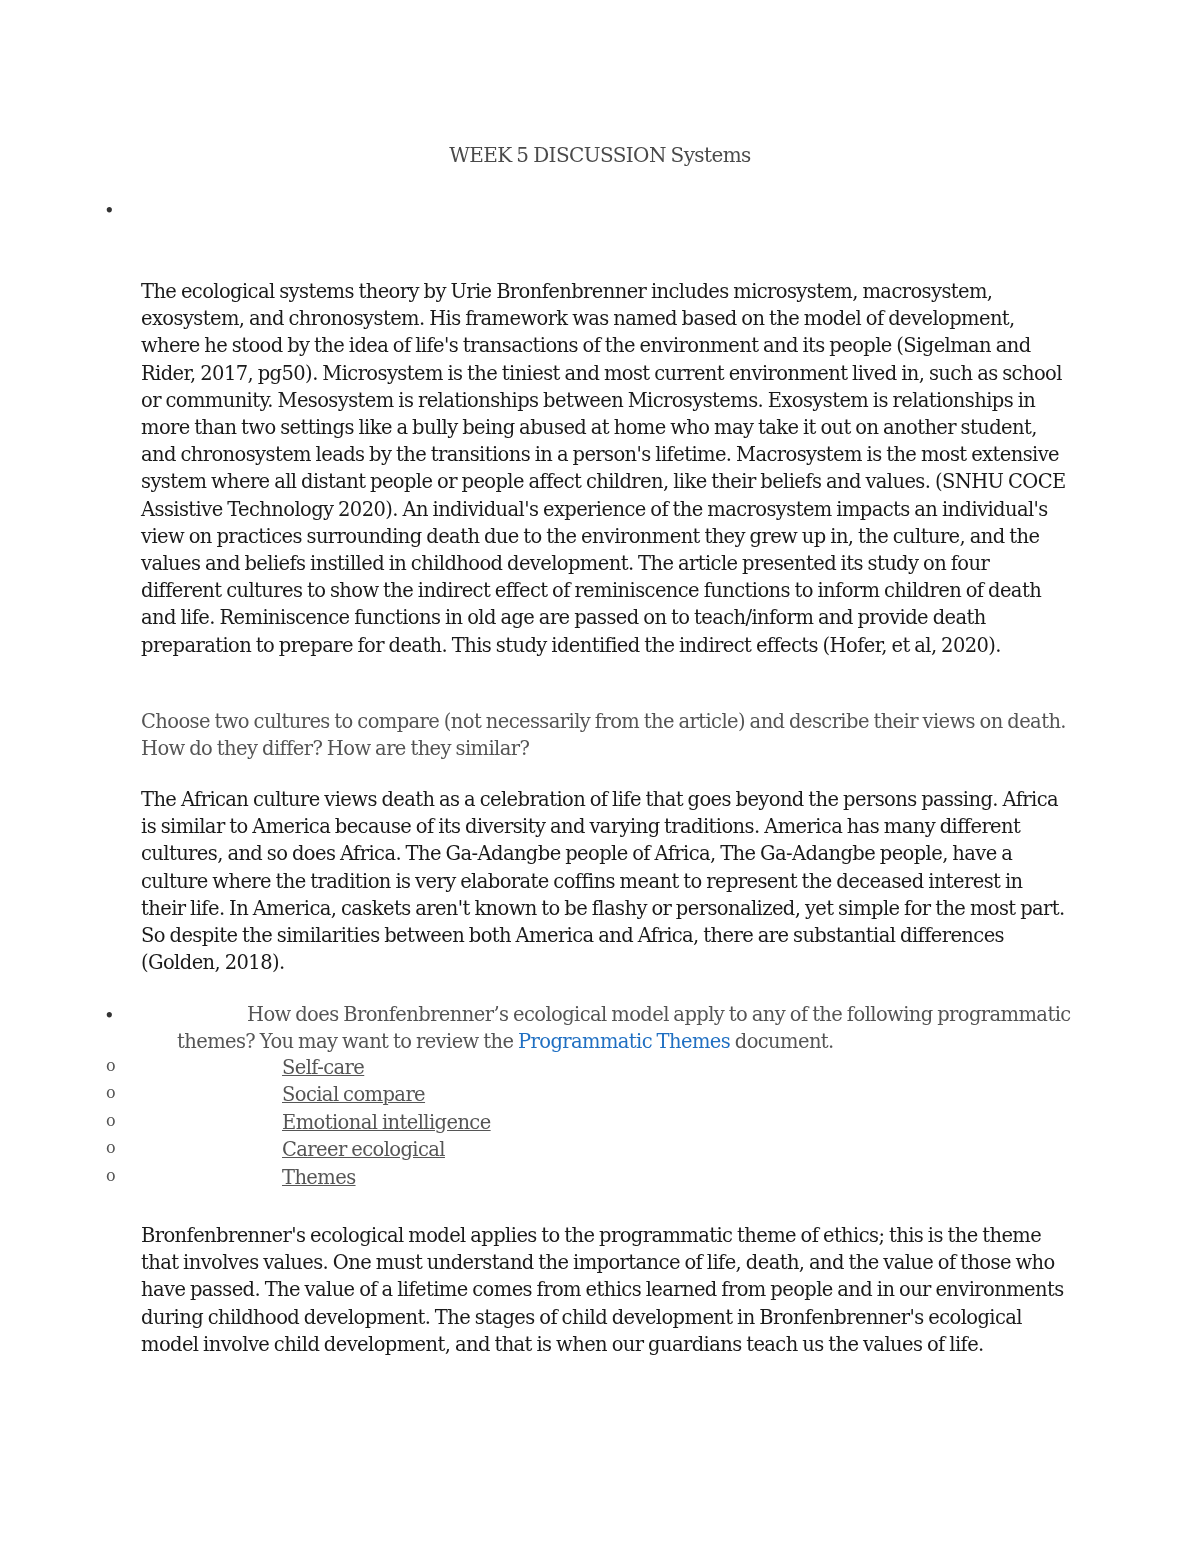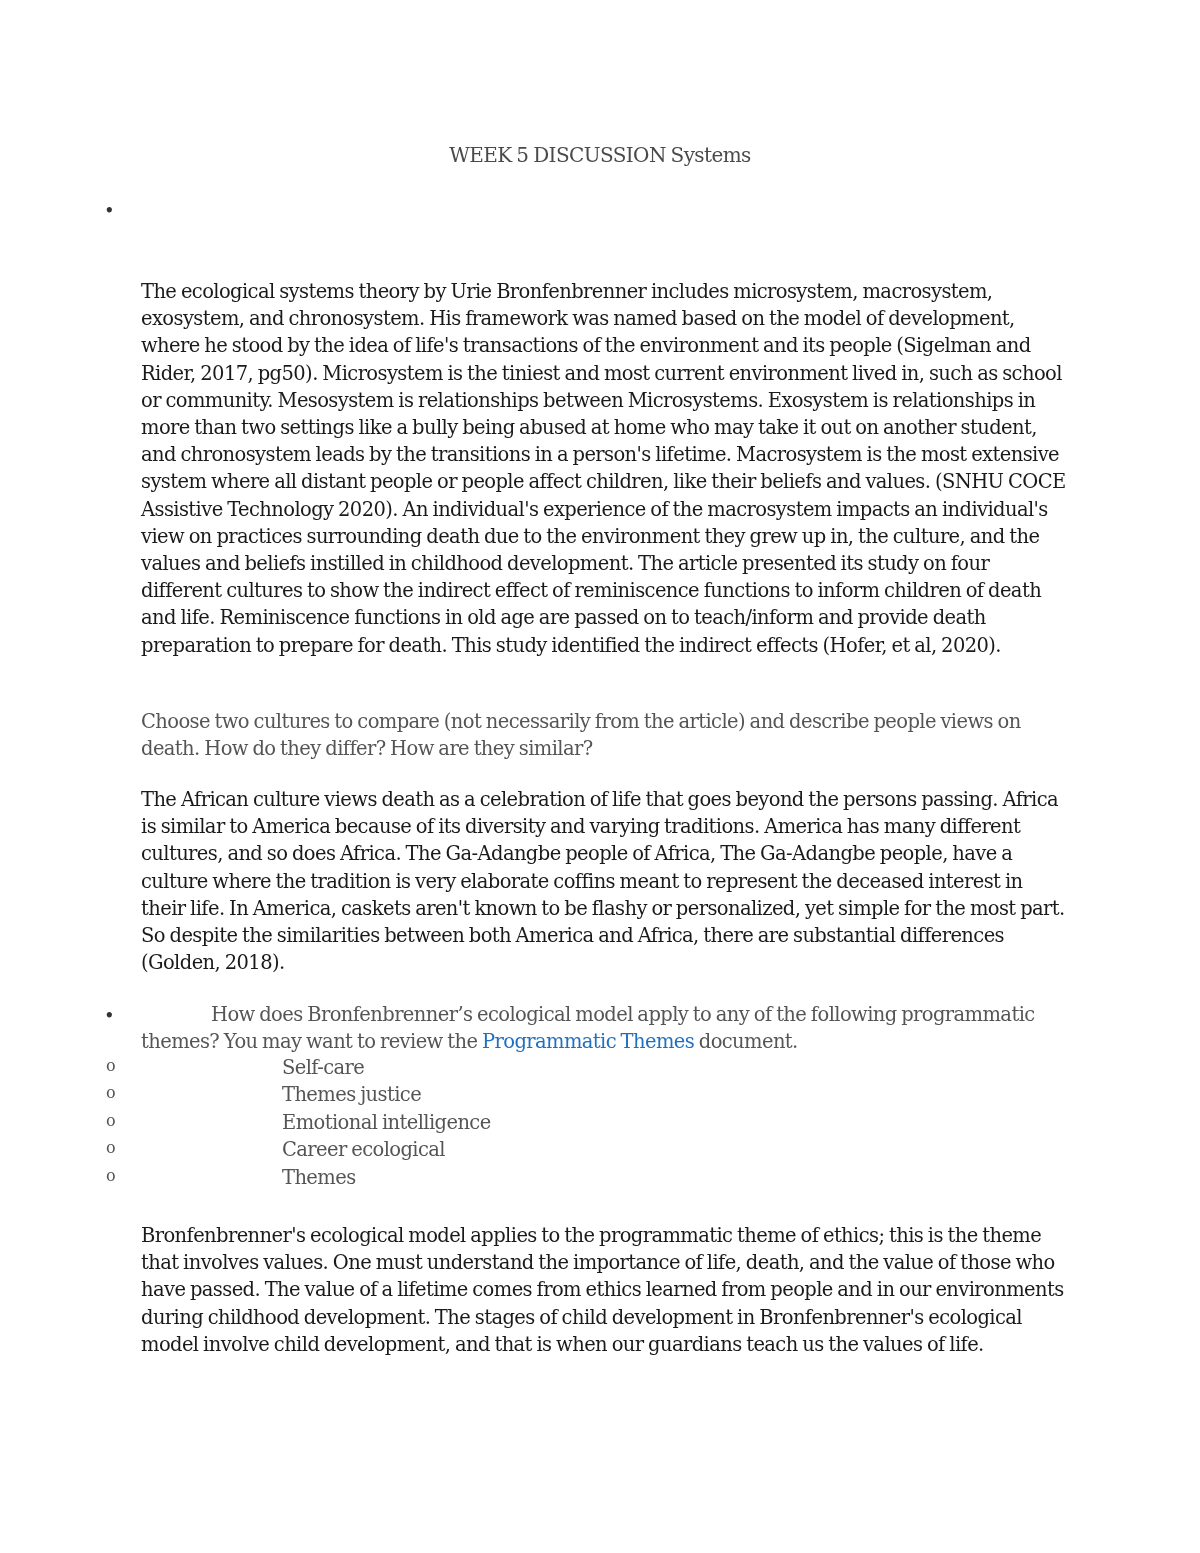--- a/index.html
+++ b/index.html
@@ -17,48 +17,48 @@
       text-align: center; color: #4a4a4a; font-size: 20px;
     }
     .q { color: #555555; }
     .bullet {
       position: absolute; left: 104px; width: 20px; color: #333; font-size: 18px;
     }
     .block { position: absolute; left: 141px; width: 930px; line-height: 27.2px; margin: 0; }
     .indent { display: inline-block; width: 70px; }
     .sub-item { position: absolute; left: 106px; height: 27px; color: #555; }
     .sub-marker { position: absolute; left: 0; top: 0; font-size: 16px; color: #555; }
-    .sub-label { position: absolute; left: 176px; top: 0; white-space: nowrap; }
+    .sub-label { position: absolute; left: 176px; top: 0; white-space: nowrap; text-decoration: underline; }
     .link { color: #1f6fc2; text-decoration: none; }
   </style>
 </head>
 <body>
 
 <div class="page">
 
   <div class="title">WEEK 5 DISCUSSION Systems</div>
 
   <span class="bullet" style="top:200px;">•</span>
 
   <p class="block" style="top:278px; text-align:left;">The ecological systems theory by Urie Bronfenbrenner includes microsystem, macrosystem, exosystem, and chronosystem. His framework was named based on the model of development, where he stood by the idea of life's transactions of the environment and its people (Sigelman and Rider, 2017, pg50). Microsystem is the tiniest and most current environment lived in, such as school or community. Mesosystem is relationships between Microsystems. Exosystem is relationships in more than two settings like a bully being abused at home who may take it out on another student, and chronosystem leads by the transitions in a person's lifetime. Macrosystem is the most extensive system where all distant people or people affect children, like their beliefs and values. (SNHU COCE Assistive Technology 2020). An individual's experience of the macrosystem impacts an individual's view on practices surrounding death due to the environment they grew up in, the culture, and the values and beliefs instilled in childhood development. The article presented its study on four different cultures to show the indirect effect of reminiscence functions to inform children of death and life. Reminiscence functions in old age are passed on to teach/inform and provide death preparation to prepare for death. This study identified the indirect effects (Hofer, et al, 2020).</p>
 
-  <p class="block q" style="top:708px;">Choose two cultures to compare (not necessarily from the article) and describe people views on death. How do they differ? How are they similar?</p>
+  <p class="block q" style="top:708px;">Choose two cultures to compare (not necessarily from the article) and describe their views on death. How do they differ? How are they similar?</p>
 
   <p class="block" style="top:786px;">The African culture views death as a celebration of life that goes beyond the persons passing. Africa is similar to America because of its diversity and varying traditions. America has many different cultures, and so does Africa. The Ga-Adangbe people of Africa, The Ga-Adangbe people, have a culture where the tradition is very elaborate coffins meant to represent the deceased interest in their life. In America, caskets aren't known to be flashy or personalized, yet simple for the most part. So despite the similarities between both America and Africa, there are substantial differences (Golden, 2018).</p>
 
   <span class="bullet" style="top:1005px;">•</span>
-  <p class="block q" style="top:1001px;"><span class="indent"></span><span>How does Bronfenbrenner’s ecological model apply to any of the following programmatic themes? You may want to review the </span><a class="link" href="#">Programmatic Themes</a><span> document.</span></p>
+  <p class="block q" style="top:1001px;margin-left:36px;"><span class="indent"></span><span>How does Bronfenbrenner’s ecological model apply to any of the following programmatic themes? You may want to review the </span><a class="link" href="#">Programmatic Themes</a><span> document.</span></p>
 
   <div class="sub-item" style="top:1056px;">
     <span class="sub-marker">o</span>
     <span class="sub-label">Self-care</span>
   </div>
   <div class="sub-item" style="top:1083px;">
     <span class="sub-marker">o</span>
-    <span class="sub-label">Themes justice</span>
+    <span class="sub-label">Social compare</span>
   </div>
   <div class="sub-item" style="top:1111px;">
     <span class="sub-marker">o</span>
     <span class="sub-label">Emotional intelligence</span>
   </div>
   <div class="sub-item" style="top:1138px;">
     <span class="sub-marker">o</span>
     <span class="sub-label">Career ecological</span>
   </div>
   <div class="sub-item" style="top:1166px;">

